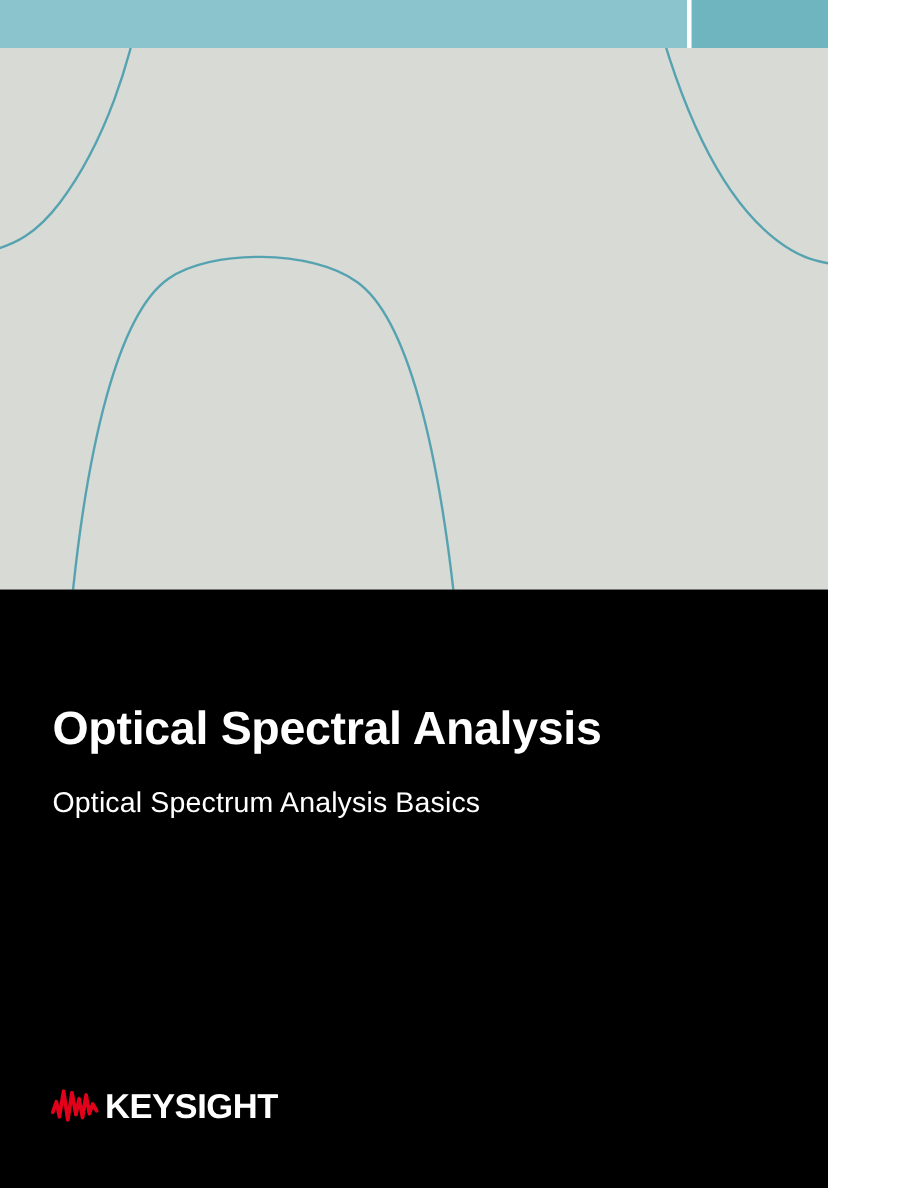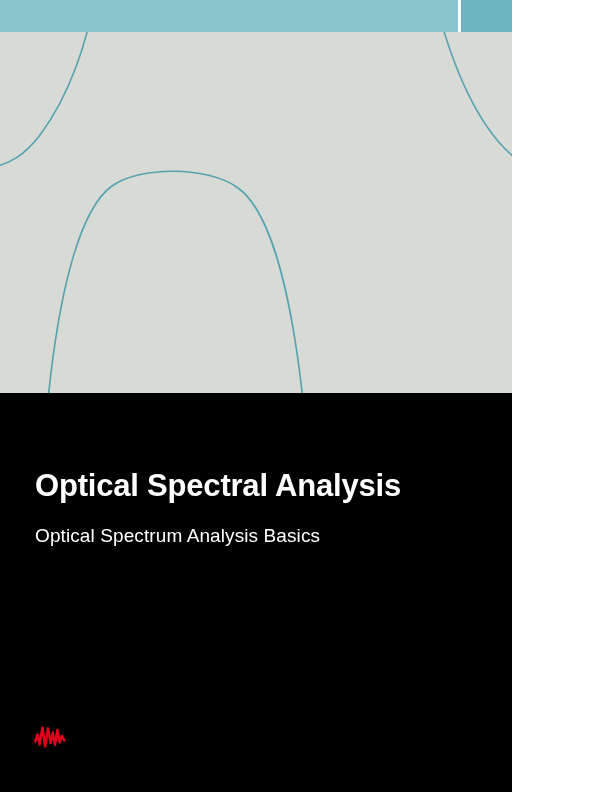--- a/index.html
+++ b/index.html
@@ -8,21 +8,21 @@
     padding: 0;
     background: #ffffff;
   }
   body {
     font-family: "Liberation Sans", sans-serif;
     -webkit-font-smoothing: antialiased;
   }
 
   #page {
     position: relative;
-    width: 512px;
+    width: 552px;
     height: 792px;
     overflow: hidden;
     background: #ffffff;
   }
 
   
   .header-band {
     position: absolute;
     left: 0;
     top: 0;
@@ -166,15 +166,16 @@
 
   <div class="title-group">
     <h1 class="doc-title">Optical Spectral Analysis</h1>
     <p class="doc-subtitle">Optical Spectrum Analysis Basics</p>
   </div>
 
   <div class="logo">
     <svg class="logo-mark" viewBox="0 0 32 24" xmlns="http://www.w3.org/2000/svg">
       <path d="M1.2 16.5 L3.6 9.5 L5.6 19.5 L8.4 2.5 L11.2 21.5 L14.0 3.5 L16.6 18.0 L18.8 7.5 L21.0 20.0 L23.4 5.0 L25.6 17.5 L27.8 11.0 L30.4 15.5" fill="none" stroke="#e3001b" stroke-width="2.5" stroke-linecap="round" stroke-linejoin="round"></path>
     </svg>
+    <span class="logo-wordmark">KEYSIGHT</span>
   </div>
 
 </div>
 
 </body></html>

